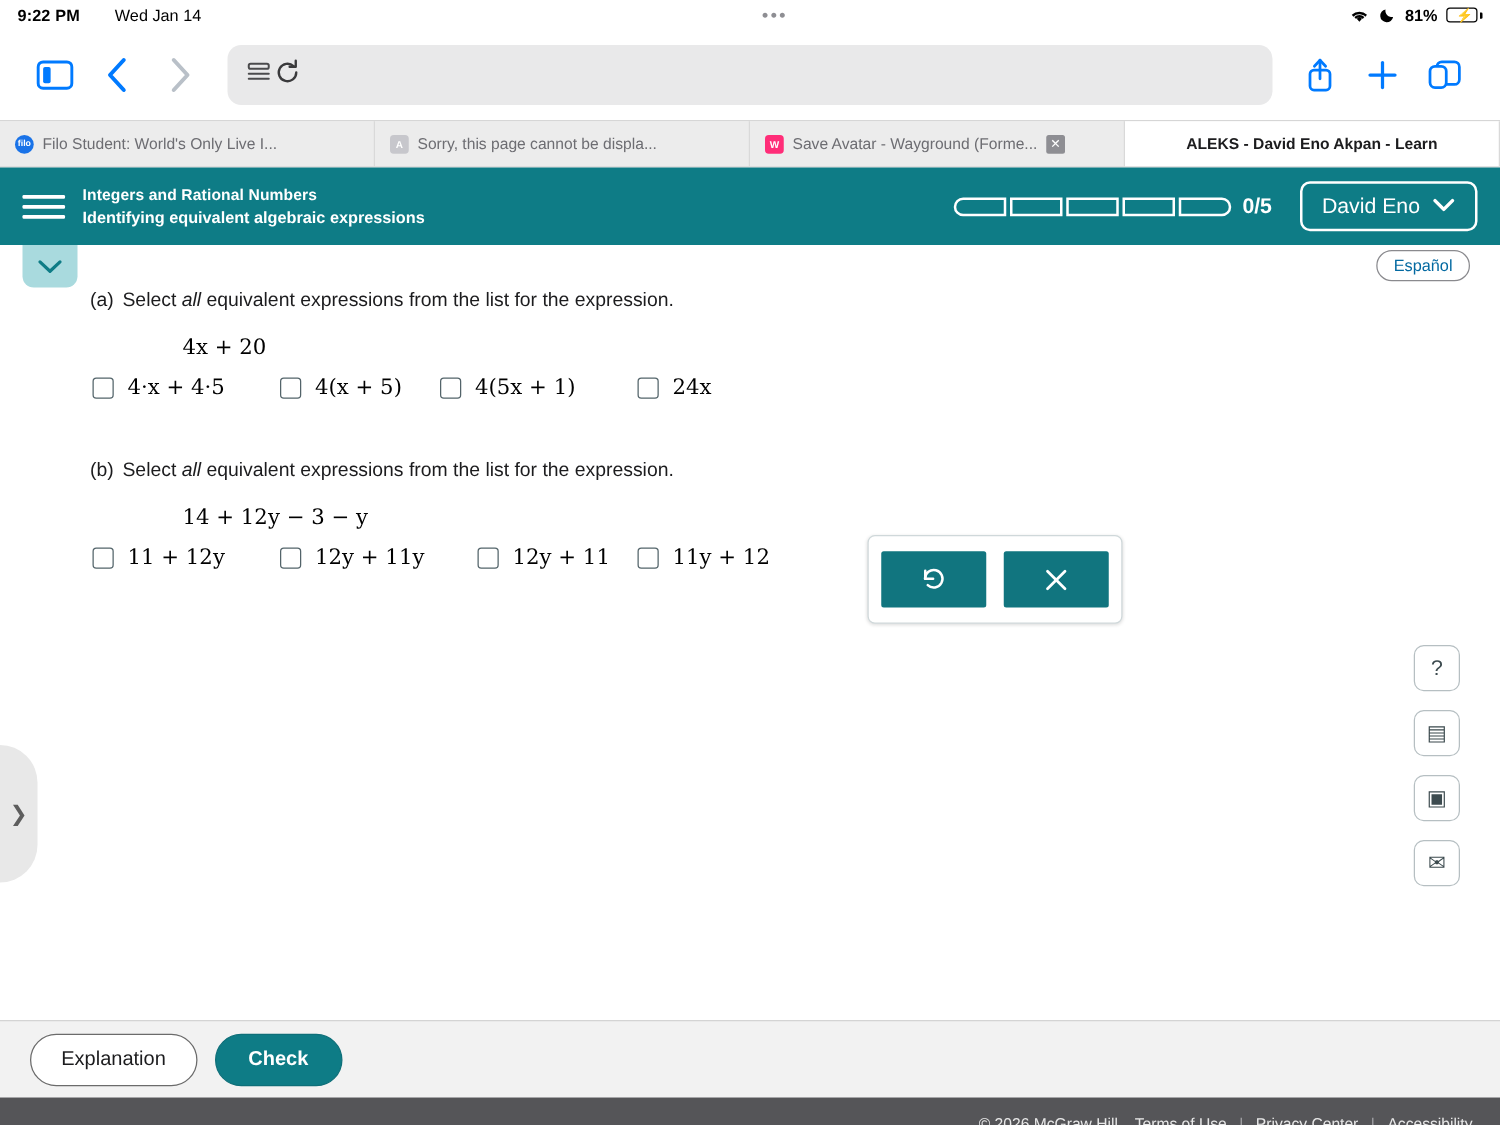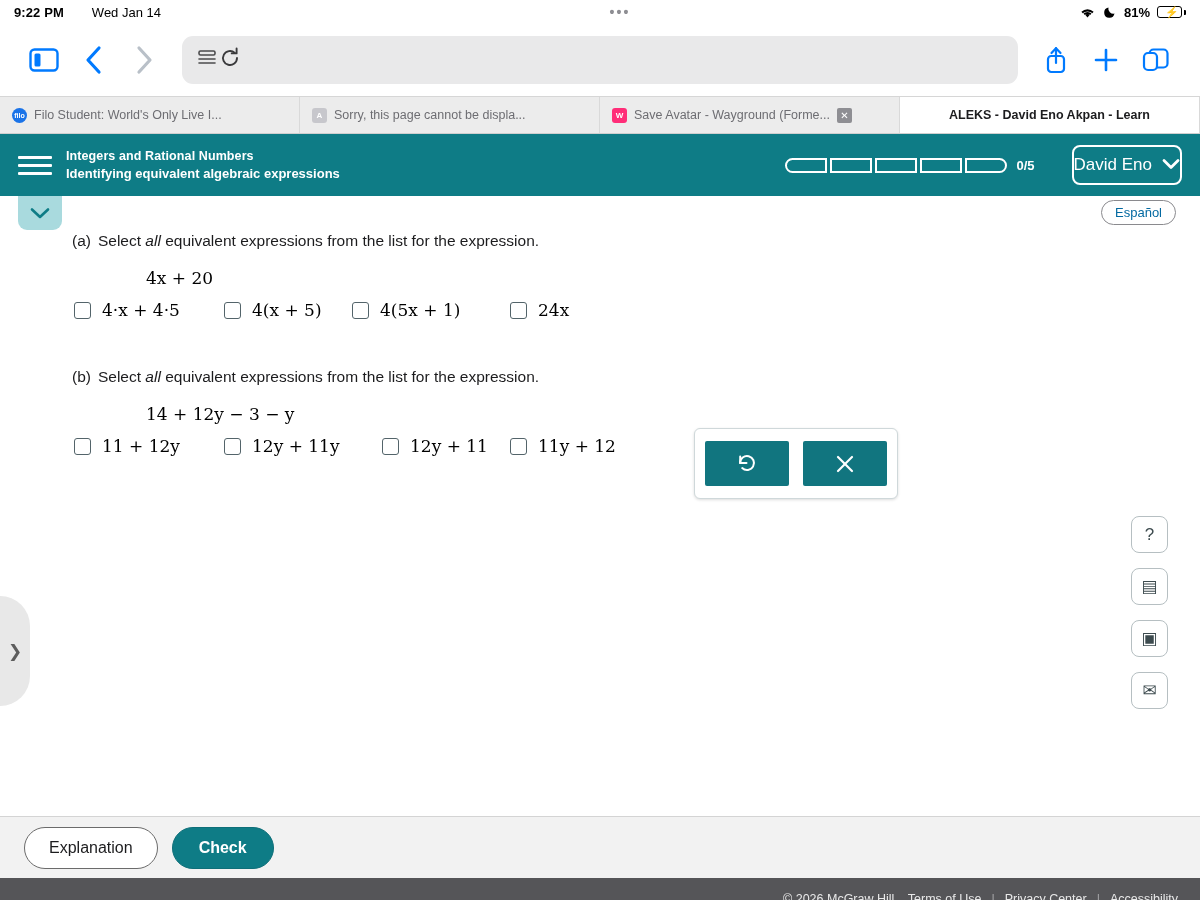--- a/index.html
+++ b/index.html
@@ -85,24 +85,24 @@
   .hamburger { width: 34px; display: flex; flex-direction: column; gap: 5px; margin-right: 14px; }
   .hamburger span { display: block; height: 3px; background: #fff; border-radius: 1px; }
   .hdr-titles { display: flex; flex-direction: column; gap: 3px; }
   .hdr-sub { font-size: 12.5px; font-weight: 600; letter-spacing: 0.1px; }
   .hdr-main { font-size: 13px; font-weight: 700; }
   .progress-wrap { margin-left: auto; display: flex; align-items: center; gap: 9px; }
   .pbar { display: flex; gap: 3px; }
   .pseg { width: 42px; height: 15px; border: 2px solid #fff; background: transparent; }
   .pseg:first-child { border-radius: 8px 0 0 8px; }
   .pseg:last-child { border-radius: 0 8px 8px 0; }
-  .pcount { font-size: 13px; font-weight: 600; }
+  .pcount { font-size: 17px; font-weight: 600; }
   .user-pill {
-    margin-left: 37px; border: 2px solid #fff; border-radius: 8px;
-    padding: 8px 0; display: flex; align-items: center; gap: 10px;
+    margin-left: 22px; border: 2px solid #fff; border-radius: 8px;
+    padding: 8px 16px; display: flex; align-items: center; gap: 10px;
     font-size: 17px; font-weight: 500; text-align: center;
   }
 
   
   .content { position: relative; height: 620px; background: #fff; }
   .collapse-tab {
     position: absolute; left: 18px; top: 0; width: 44px; height: 34px;
     background: #a9dade; border-radius: 0 0 9px 9px;
     display: flex; align-items: center; justify-content: center; color: #0e7c86;
   }

